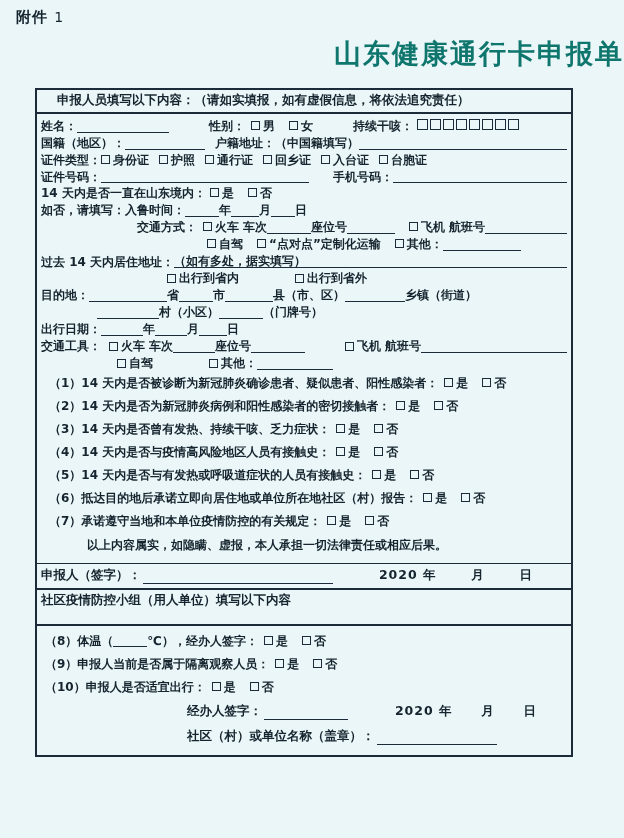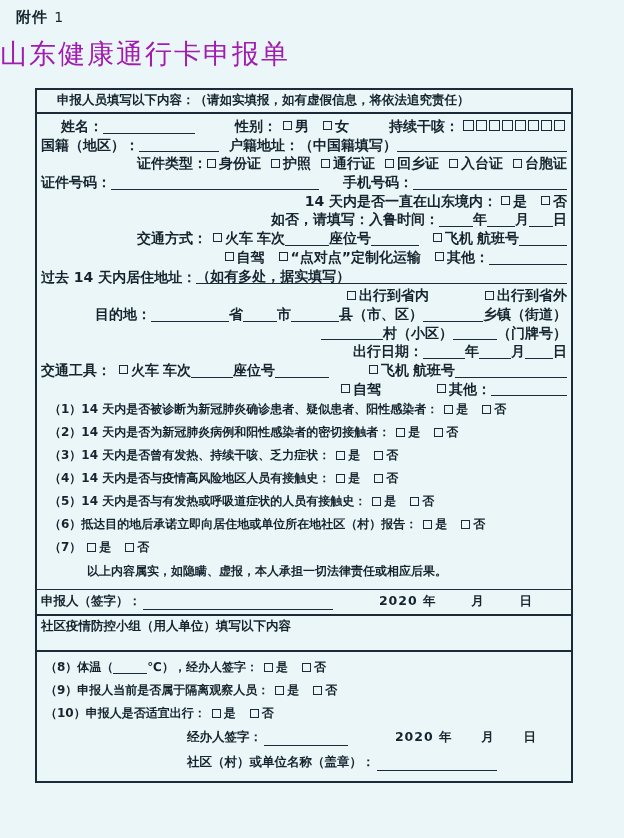--- a/index.html
+++ b/index.html
@@ -15,46 +15,45 @@
   .page{position:absolute;inset:0;}
 
   .attachment{
     position:absolute;left:16px;top:8px;
     font-size:15px;font-weight:bold;letter-spacing:1px;
   }
   .attachment .num{font-weight:normal;font-size:14px;}
 
   .title{
     position:absolute;left:0;right:0;top:36px;
-    text-align:left;
-    font-size:27px;font-weight:normal;letter-spacing:2px;
-    color:#a21caf;
+    text-align:right;
+    font-size:27px;font-weight:bold;letter-spacing:2px;
+    color:#0f766e;
   }
 
   .frame{
     position:absolute;left:35px;top:88px;width:538px;
     border:2px solid #1b2b3a;
     box-sizing:border-box;
     background:transparent;
   }
 
   .band{
     border-bottom:2px solid #1b2b3a;
     padding:2px 4px 3px 20px;
     font-size:12.5px;font-weight:bold;letter-spacing:0px;
   }
 
   .sect{padding:3px 4px 4px 4px;}
 
   .row{
     display:flex;align-items:flex-end;
-    font-size:14px;line-height:1.05;
+    font-size:12px;line-height:1.05;
     padding:2px 0 2px 0;
     white-space:nowrap;
-    justify-content:flex-end;
   }
   .lbl{font-weight:bold;}
   .sp{display:inline-block;}
   .sp4{width:4px;}.sp6{width:6px;}.sp8{width:8px;}
   .sp10{width:10px;}.sp14{width:14px;}.sp18{width:18px;}
   .sp24{width:24px;}.sp30{width:30px;}.sp40{width:40px;}
   .sp56{width:56px;}.sp70{width:70px;}.sp96{width:96px;}
 
   .line{
     display:inline-block;
@@ -452,20 +451,21 @@
             </span>
           <span class="opt">
               <span class="cb"></span>
               <span>否</span>
             </span>
         </span>
       </div>
 
       <div class="qrow">
         <span>（7）</span>
+        <span>承诺遵守当地和本单位疫情防控的有关规定：</span>
         <span class="yn">
           <span class="opt">
               <span class="cb"></span>
               <span>是</span>
             </span>
           <span class="opt">
               <span class="cb"></span>
               <span>否</span>
             </span>
         </span>

